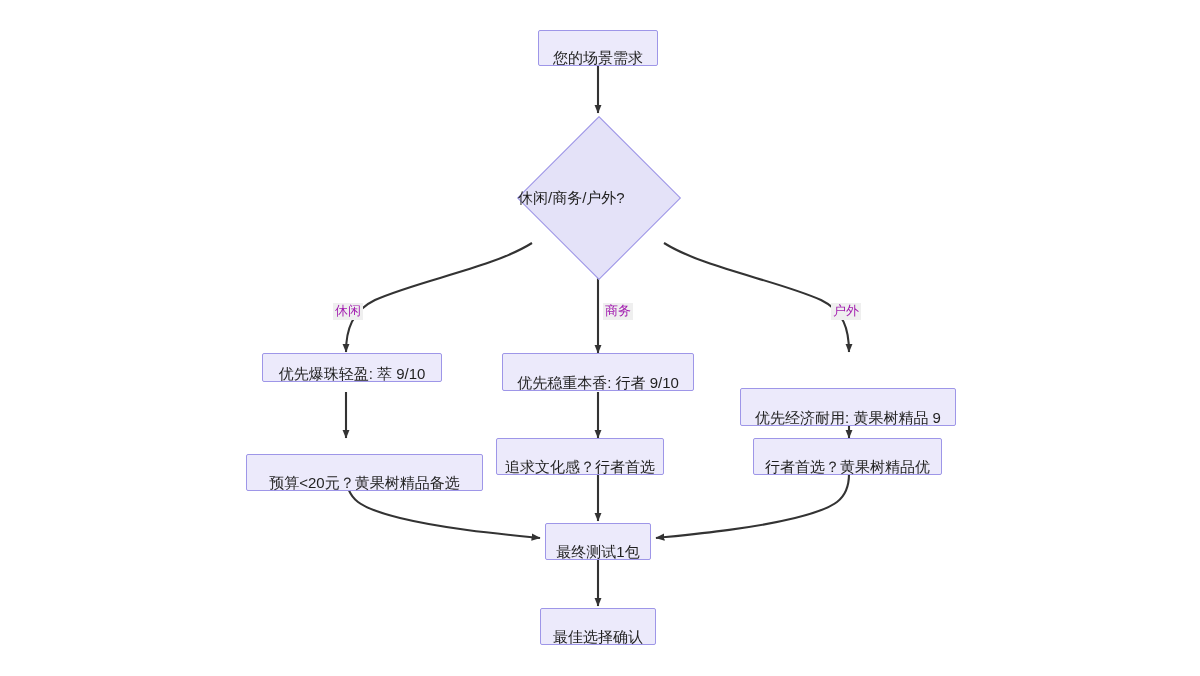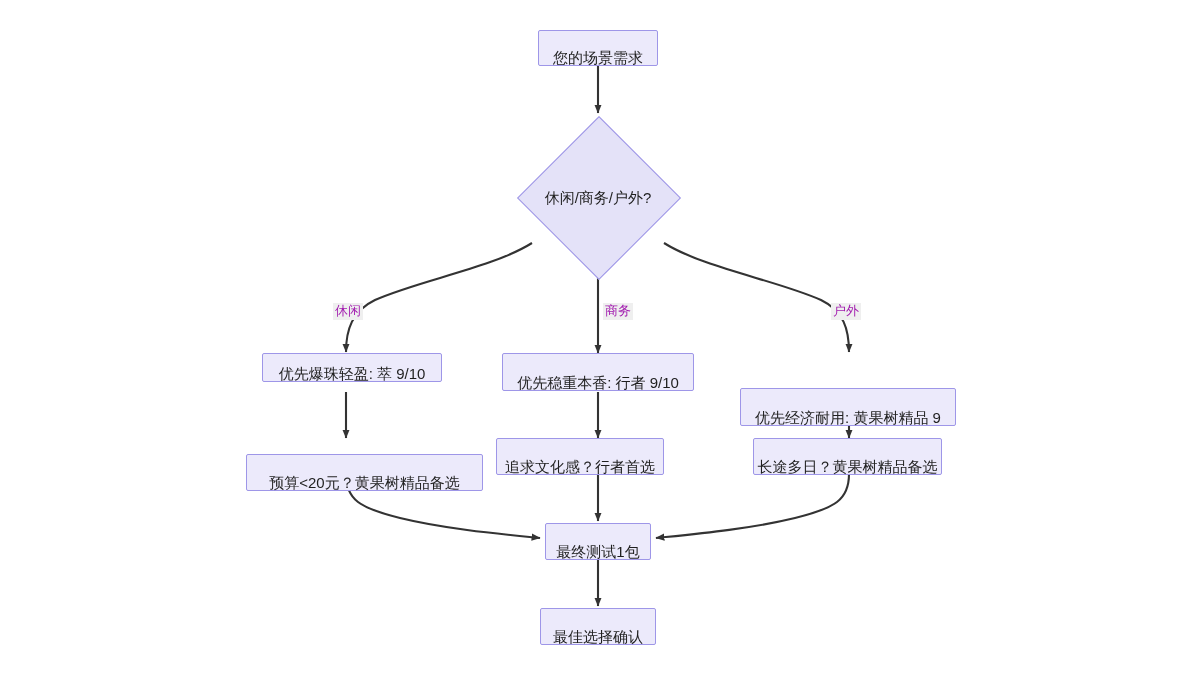--- a/index.html
+++ b/index.html
@@ -41,21 +41,20 @@
   }
   .node-label {
     display: block;
     padding: 0 2px;
   }
   .diamond-wrap {
     position: absolute;
     z-index: 3;
     display: flex;
     align-items: center;
-    justify-content: center;
   }
   .diamond-shape {
     position: absolute;
     left: 50%;
     top: 50%;
     width: 114px;
     height: 114px;
     margin-left: -57px;
     margin-top: -57px;
     background: #E4E2F8;
@@ -135,21 +134,21 @@
 
   <div class="node" style="left:246px; top:454px; width:237px; height:37px;">
     <span class="node-label">预算&lt;20元？黄果树精品备选</span>
   </div>
 
   <div class="node" style="left:496px; top:438px; width:168px; height:37px;">
     <span class="node-label">追求文化感？行者首选</span>
   </div>
 
   <div class="node" style="left:753px; top:438px; width:189px; height:37px;">
-    <span class="node-label">长途多日？黄果树精品备选</span>
+    <span class="node-label">行者首选？黄果树精品优</span>
   </div>
 
   <div class="node" style="left:545px; top:523px; width:106px; height:37px;">
     <span class="node-label">最终测试1包</span>
   </div>
 
   <div class="node" style="left:540px; top:608px; width:116px; height:37px;">
     <span class="node-label">最佳选择确认</span>
   </div>
 

